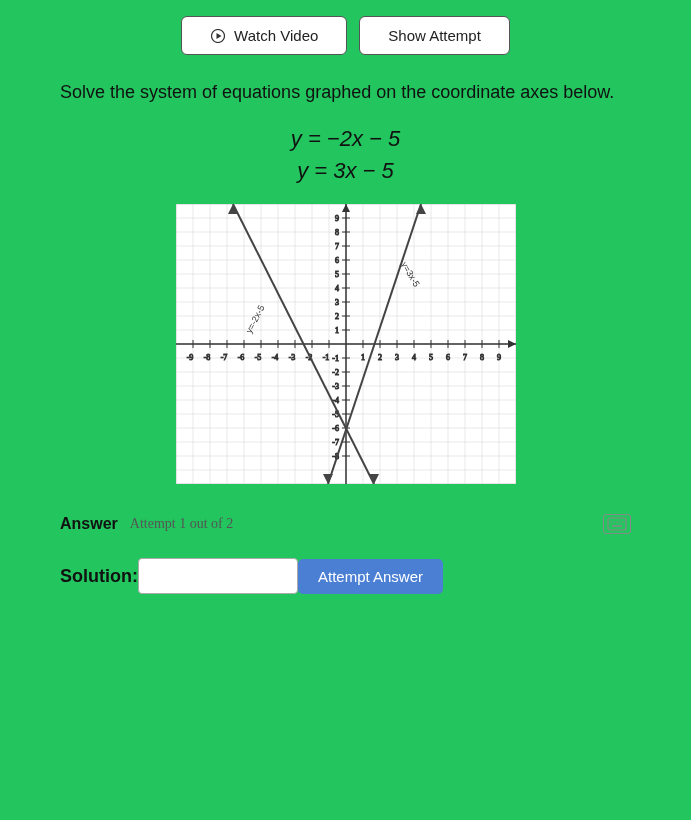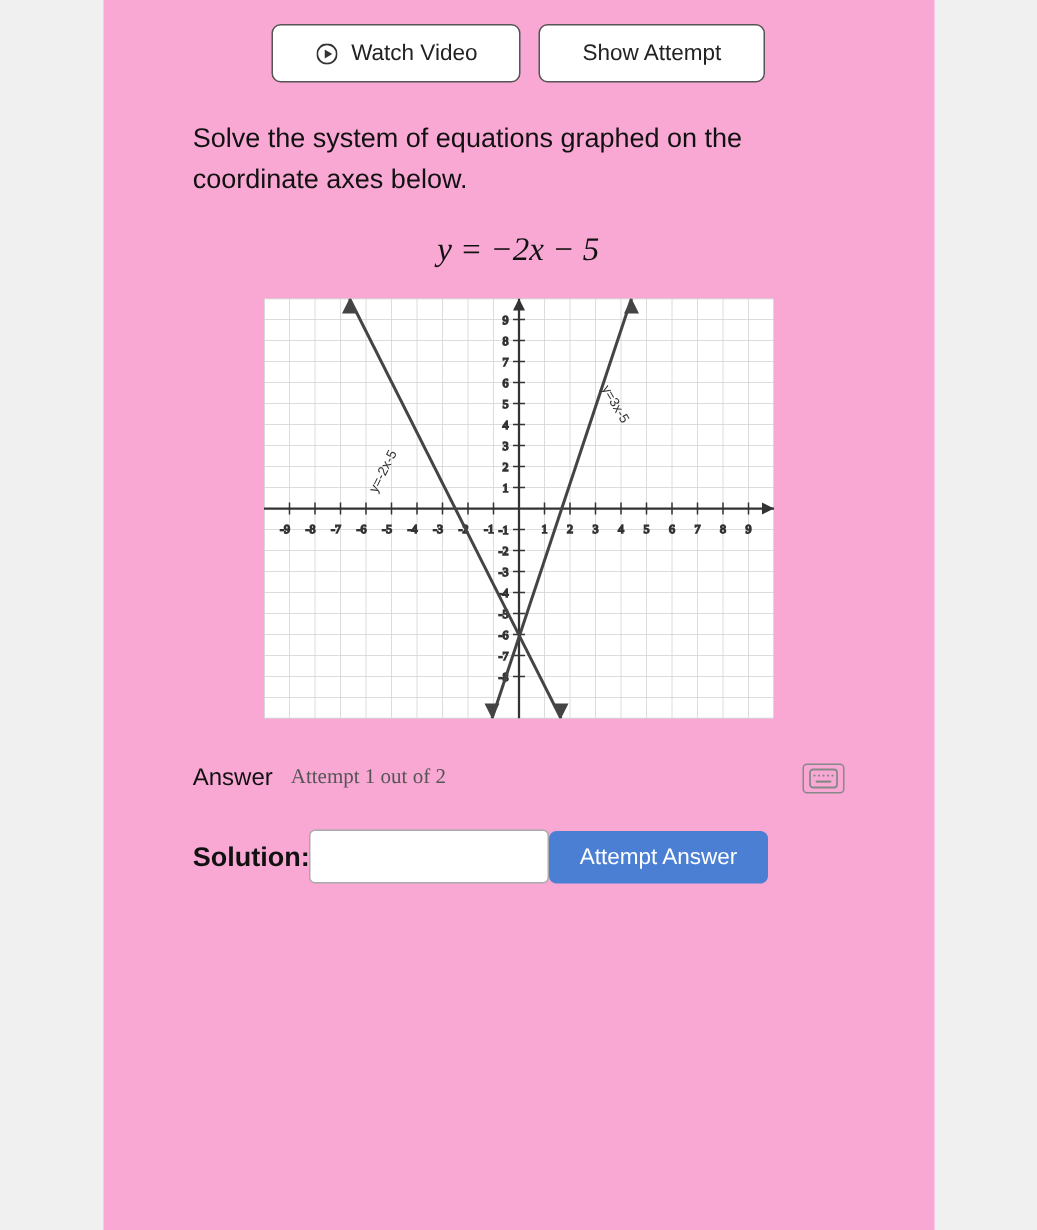--- a/index.html
+++ b/index.html
@@ -5,23 +5,23 @@
     * { box-sizing: border-box; margin: 0; padding: 0; }
     body {
       background: #f0f0f0;
       display: flex;
       justify-content: center;
       align-items: flex-start;
       min-height: 820px;
       font-family: Georgia, 'Times New Roman', serif;
     }
     .page {
-      width: 554px;
+      width: 691px;
       min-height: 820px;
-      background: #f9a8d4;
+      background: #22c55e;
       padding: 16px 60px 40px 60px;
       position: relative;
     }
     .top-buttons {
       display: flex;
       gap: 12px;
       margin-bottom: 24px;
       justify-content: center;
     }
     .btn-watch {
@@ -62,42 +62,42 @@
       font-family: Arial, sans-serif;
     }
     .equations {
       text-align: center;
       margin-bottom: 20px;
     }
     .equation {
       font-size: 22px;
       margin: 6px 0;
       color: #111;
-      font-family: Liberation Serif, serif;
+      font-family: Liberation Sans, sans-serif;
       font-style: italic;
     }
     .graph-container {
       width: 340px;
       height: 280px;
       margin: 0 auto 30px auto;
       position: relative;
     }
     .graph-svg {
       width: 100%;
       height: 100%;
     }
     .answer-section {
       display: flex;
       align-items: center;
       gap: 12px;
       margin-bottom: 24px;
       font-family: Arial, sans-serif;
     }
     .answer-label {
-      font-weight: normal;
+      font-weight: bold;
       font-size: 16px;
       color: #111;
     }
     .attempt-text {
       font-size: 14px;
       color: #555;
       font-family: Liberation Serif, serif;
     }
     .keyboard-icon {
       margin-left: auto;
@@ -156,20 +156,21 @@
     </button>
     <button class="btn-examples">
       <span>Show Attempt</span>
     </button>
   </div>
 
   <p class="instructions">Solve the system of equations graphed on the coordinate axes below.</p>
 
   <div class="equations">
     <div class="equation">y = −2x − 5</div>
+    <div class="equation">y = 3x − 5</div>
   </div>
 
   <div class="graph-container">
     <svg class="graph-svg" viewBox="0 0 340 280" xmlns="http://www.w3.org/2000/svg">
 
       <rect width="340" height="280" fill="#fff" stroke="#ccc" stroke-width="1"></rect>
 
       <g stroke="#d0d0d0" stroke-width="0.5">
         <line x1="17" y1="0" x2="17" y2="280"></line>
         <line x1="34" y1="0" x2="34" y2="280"></line>

